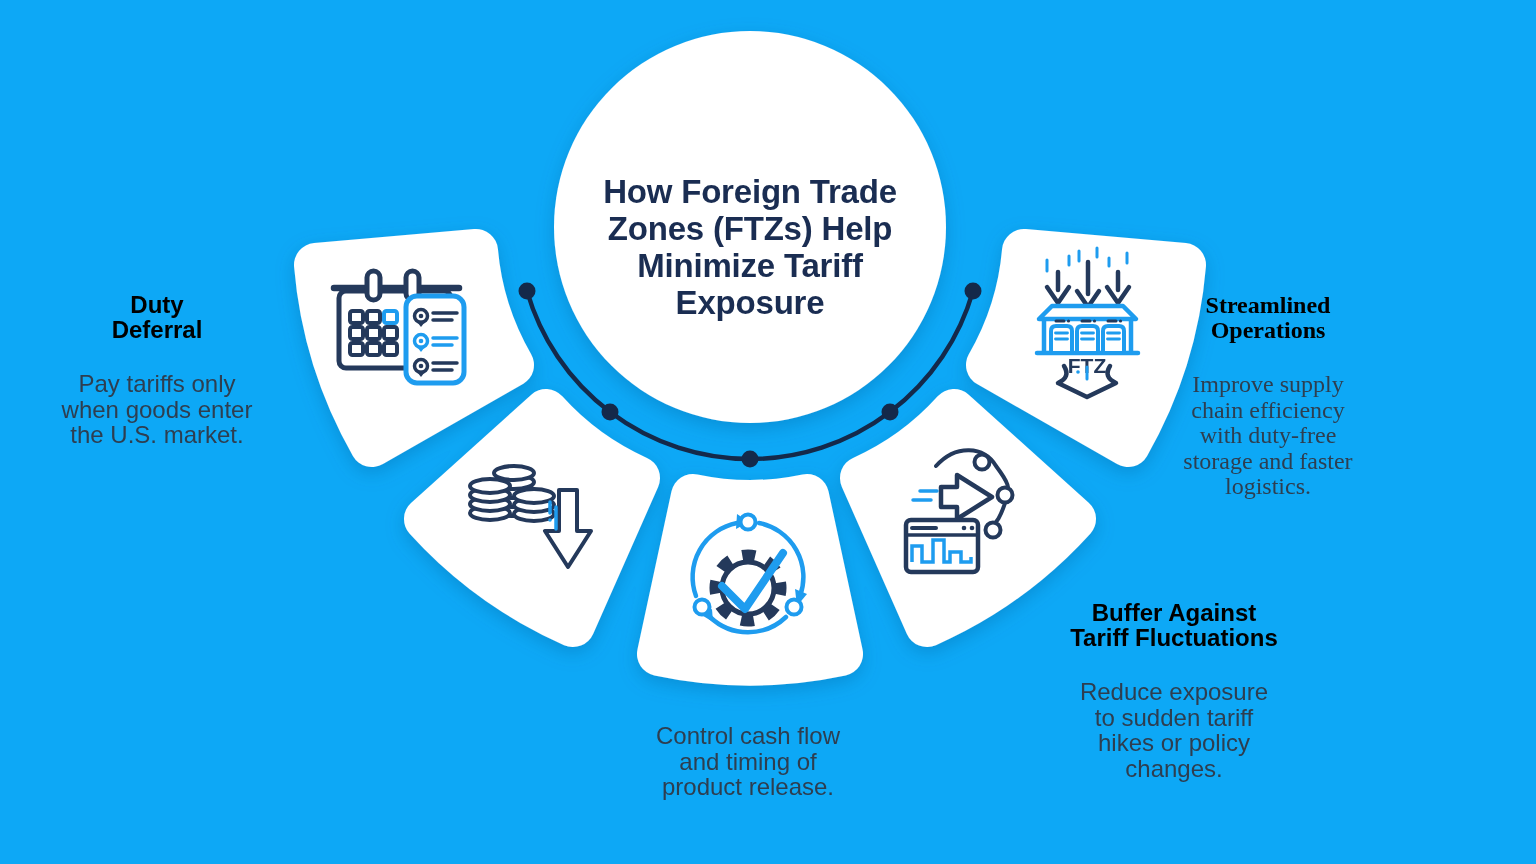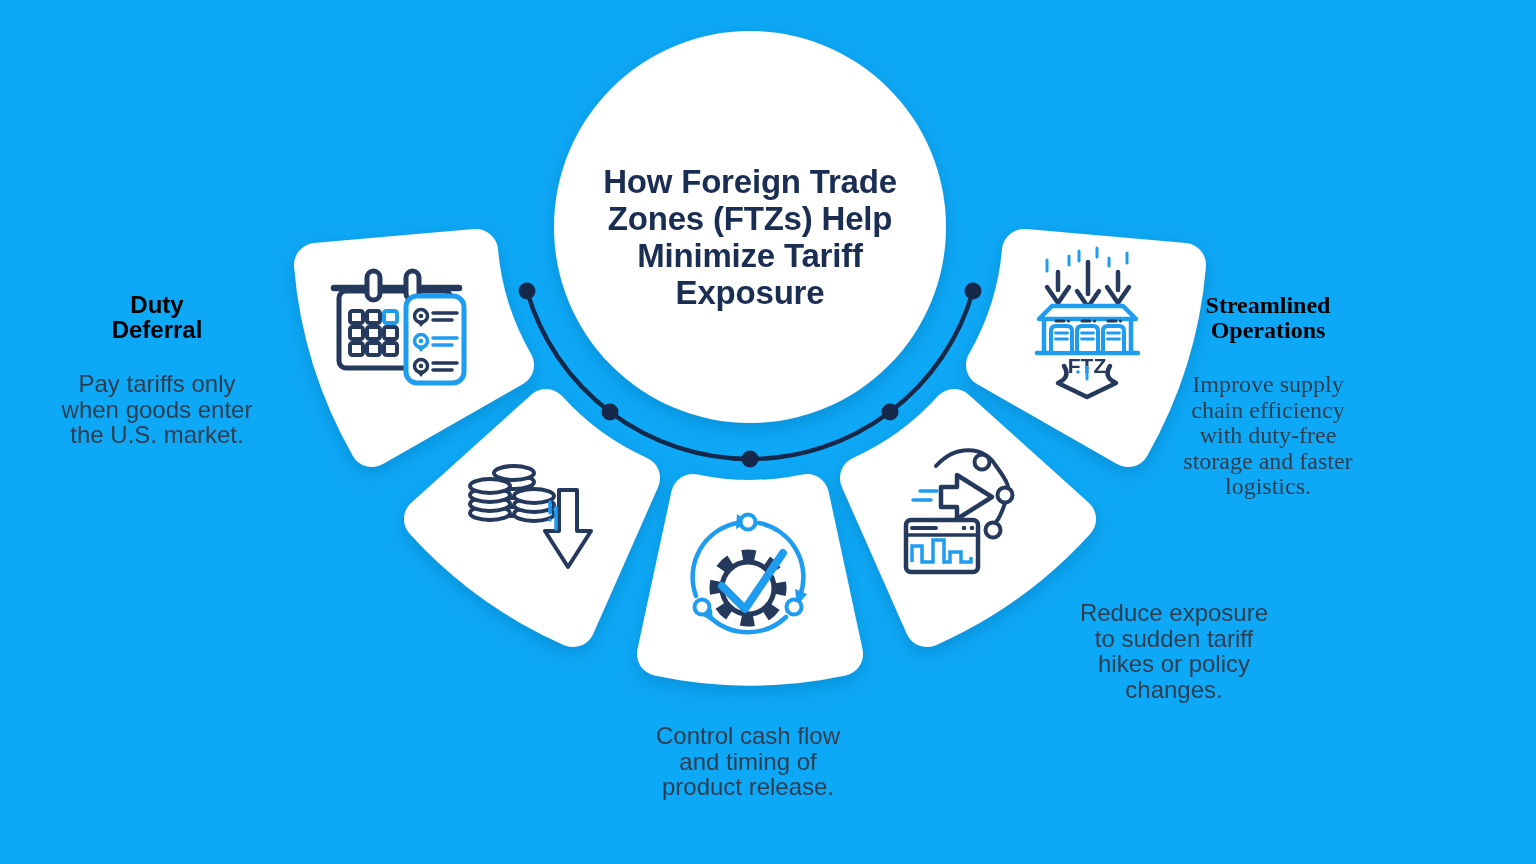--- a/index.html
+++ b/index.html
@@ -1,20 +1,20 @@
 <!DOCTYPE html>
 <html><head>
 <meta charset="utf-8">
 <style>
   html,body{margin:0;padding:0;width:1536px;height:864px;overflow:hidden;}
   body{background:#0DA8F6;font-family:"Liberation Sans",sans-serif;position:relative;}
   .stage{position:absolute;inset:0;width:1536px;height:864px;}
   svg.diagram{position:absolute;left:0;top:0;}
   .title{
-    position:absolute;left:750px;top:163px;transform:translateX(-50%);
+    position:absolute;left:750px;top:173px;transform:translateX(-50%);
     width:420px;text-align:center;font-weight:bold;font-size:33px;line-height:37px;
     color:#1A2D52;white-space:pre-line;letter-spacing:-0.2px;
   }
   .label{position:absolute;transform:translateX(-50%);text-align:center;white-space:pre-line;}
   .label .h{font-weight:bold;font-size:24px;line-height:25px;color:#000000;margin:0 0 11px 0;}
   .label .b{font-size:24px;line-height:25.5px;color:#2E3E50;margin:0;}
   .label1{left:157px;top:274px;width:270px;}
   .label2{left:353px;top:582px;width:270px;}
   .label3{left:748px;top:705px;width:270px;}
   .label4{left:1174px;top:582px;width:310px;}
@@ -201,20 +201,22 @@
   <p class="b">Pay tariffs only
 when goods enter
 the U.S. market.</p>
 </div>
 <div class="label label3">
   <p class="b">Control cash flow
 and timing of
 product release.</p>
 </div>
 <div class="label label4">
+  <p class="h">Buffer Against
+Tariff Fluctuations</p>
   <p class="b">Reduce exposure
 to sudden tariff
 hikes or policy
 changes.</p>
 </div>
 <div class="label label5">
   <p class="h">Streamlined
 Operations</p>
   <p class="b">Improve supply
 chain efficiency

